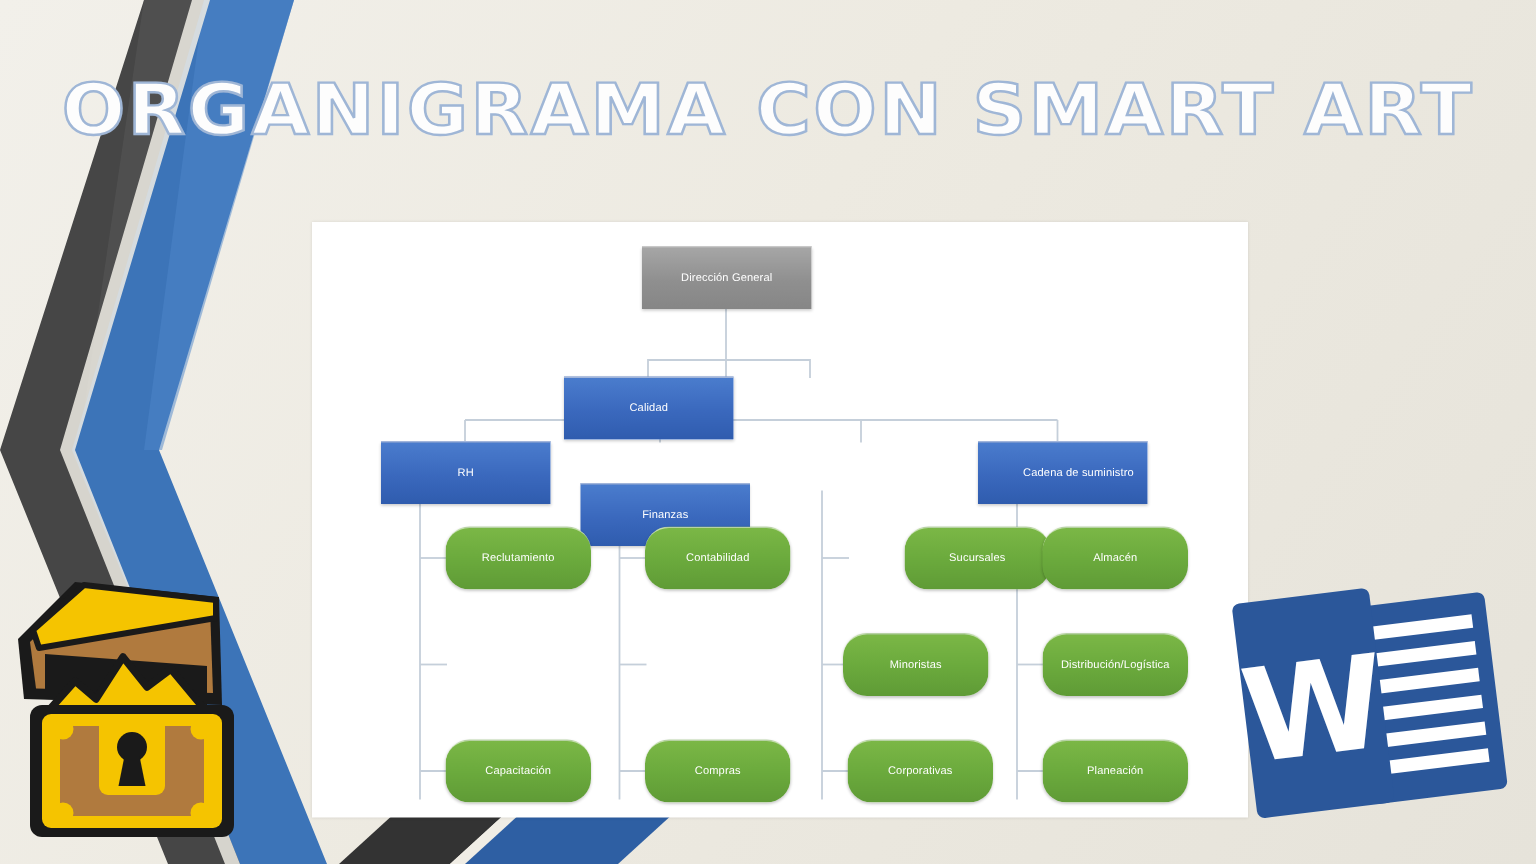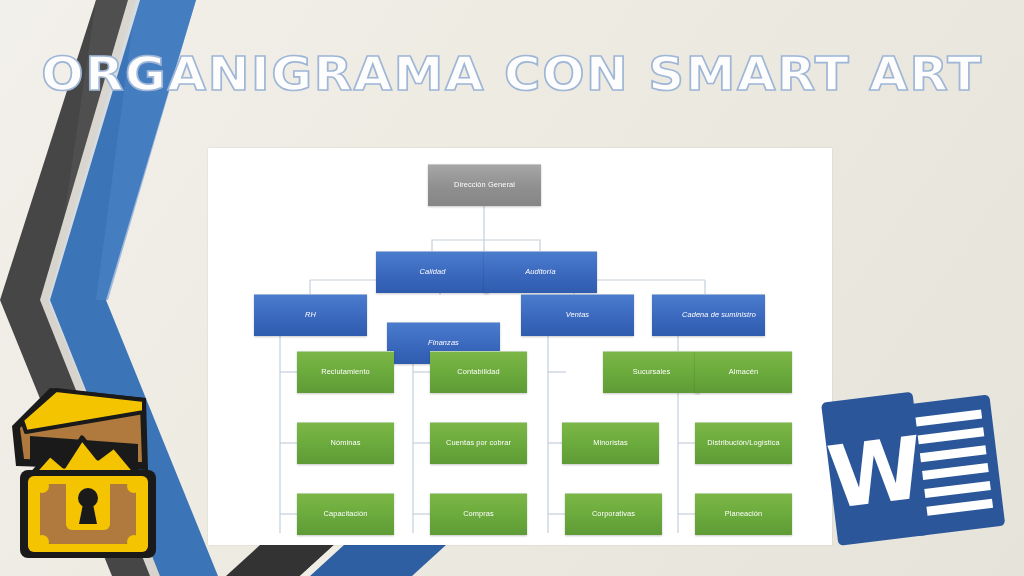--- a/index.html
+++ b/index.html
@@ -79,24 +79,24 @@
     box-sizing: border-box;
     padding: 0 3px;
     border-top: 1.5px solid rgba(255,255,255,0.55);
     box-shadow: 0 1px 2px rgba(0,0,0,0.22);
   }
   .node.gray {
     background: linear-gradient(180deg, #a6a6a6 0%, #8f8f8f 55%, #868686 100%);
   }
   .node.blue {
     background: linear-gradient(180deg, #4a7ccd 0%, #3a68bd 55%, #2f5cae 100%);
-    font-style: italic;
   }
   .node.green {
     background: linear-gradient(180deg, #7bb746 0%, #6aa93c 55%, #5f9b36 100%);
+    border-radius: 16px;
   }
 
   
   #chest { position: absolute; left: -2px; bottom: 6px; width: 168px; height: 196px; }
 
   
   #word-icon { position: absolute; right: 4px; bottom: 10px; width: 210px; height: 190px; }
 </style>
 </head>
 <body>
@@ -163,52 +163,40 @@
         </g>
       </svg>
 
       <div class="node gray" style="left:220px; top:16px; width:113px; height:42px;">
         <span>Dirección General</span>
       </div>
 
       <div class="node blue" style="left:168px; top:103px; width:113px; height:42px;">
         <span>Calidad</span>
       </div>
-      <div class="node blue" style="left:276px; top:103px; width:113px; height:42px;">
-        <span>Auditoría</span>
-      </div>
 
       <div class="node blue" style="left:46px; top:146px; width:113px; height:42px;">
         <span>RH</span>
       </div>
       <div class="node blue" style="left:179px; top:146px; width:113px; height:42px;margin-top:28px;">
         <span>Finanzas</span>
       </div>
-      <div class="node blue" style="left:313px; top:146px; width:113px; height:42px;">
-        <span>Ventas</span>
-      </div>
       <div class="node blue" style="left:444px; top:146px; width:113px; height:42px;padding-left:24px;">
         <span>Cadena de suministro</span>
       </div>
 
       <div class="node green" style="left:89px; top:203px; width:97px; height:42px;">
         <span>Reclutamiento</span>
       </div>
-      <div class="node green" style="left:89px; top:274px; width:97px; height:42px;">
-        <span>Nóminas</span>
-      </div>
       <div class="node green" style="left:89px; top:345px; width:97px; height:42px;">
         <span>Capacitación</span>
       </div>
 
       <div class="node green" style="left:222px; top:203px; width:97px; height:42px;">
         <span>Contabilidad</span>
-      </div>
-      <div class="node green" style="left:222px; top:274px; width:97px; height:42px;">
-        <span>Cuentas por cobrar</span>
       </div>
       <div class="node green" style="left:222px; top:345px; width:97px; height:42px;">
         <span>Compras</span>
       </div>
 
       <div class="node green" style="left:357px; top:203px; width:97px; height:42px;margin-left:38px;">
         <span>Sucursales</span>
       </div>
       <div class="node green" style="left:354px; top:274px; width:97px; height:42px;">
         <span>Minoristas</span>

